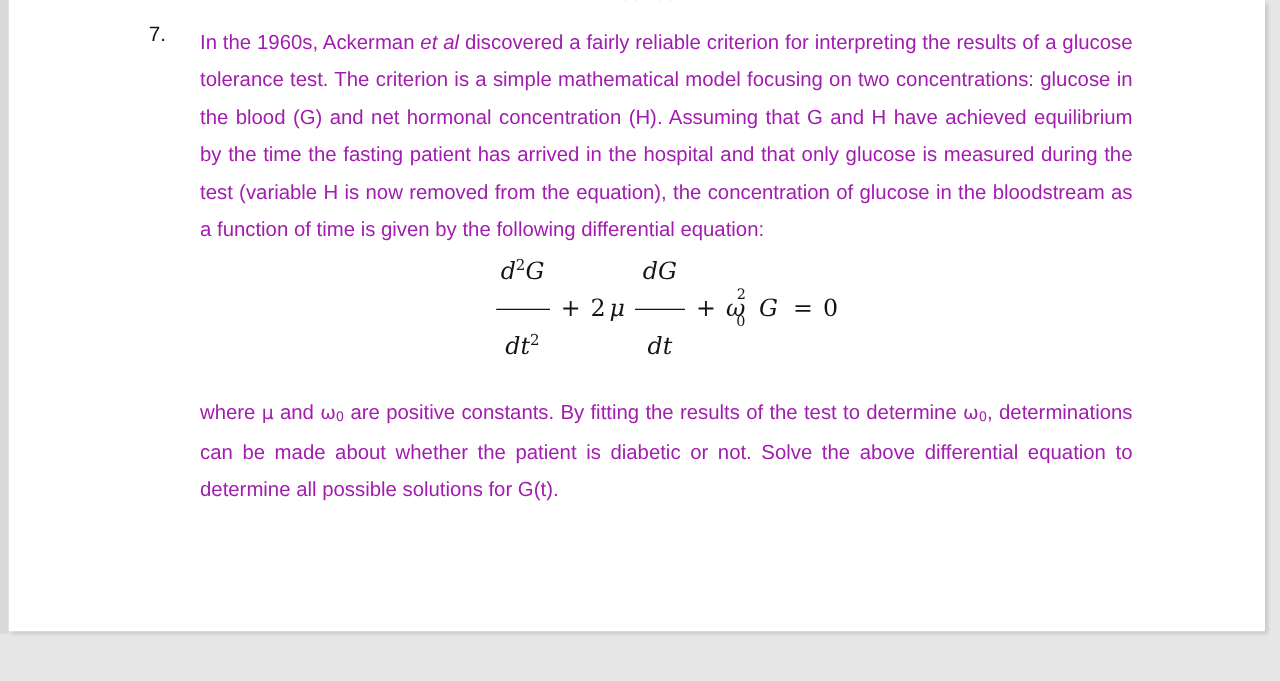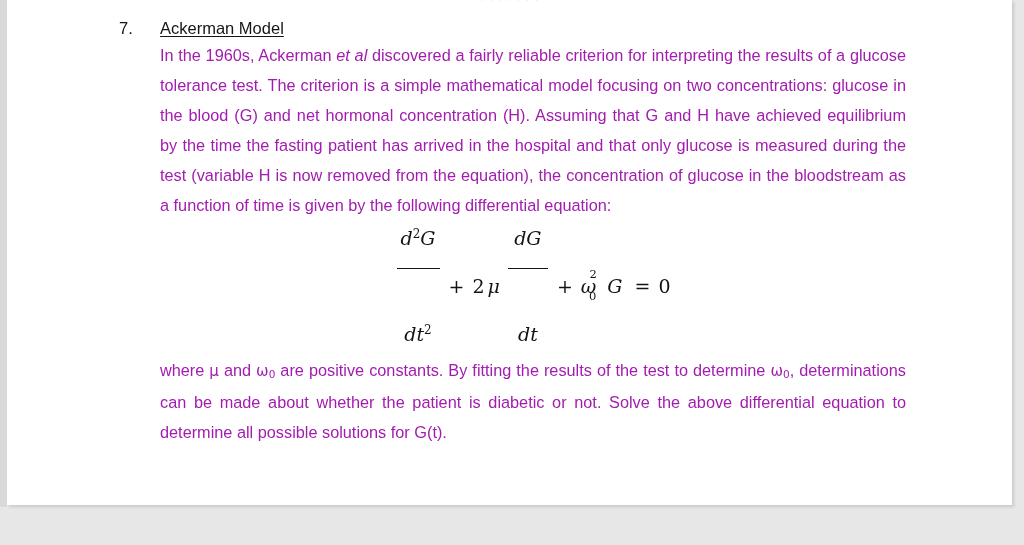--- a/index.html
+++ b/index.html
@@ -102,21 +102,21 @@
     font-size: 16.3px;
     color: #a21caf;
     line-height: 30px;
     text-align: justify;
     margin: 1px 0 0 0;
     width: 746px;
     hyphens: none;
   }
 
   .para.second {
-    margin-top: 11px;
+    margin-top: 28px;
   }
 
   .para em {
     font-style: italic;
   }
 
   
   .gk {
     font-family: "DejaVu Sans", sans-serif;
     font-size: 15px;
@@ -160,21 +160,20 @@
     padding: 0 4px 1px 4px;
   }
   .frac .bar {
     width: 100%;
     min-width: 40px;
     height: 1.4px;
     background: #131313;
   }
   .frac .den {
     padding: 1px 4px 0 4px;
-    margin-top: 36px;
   }
 
   .op {
     font-style: normal;
     font-family: "DejaVu Serif", serif;
     font-size: 19px;
     padding: 0 1px;
   }
 
   .num-lit {
@@ -227,21 +226,20 @@
     <div class="clipped-line">· · · · · · ·</div>
 
     <div class="content">
 
       <div class="problem">
 
         <div class="problem-number">7.</div>
 
         <div class="problem-body">
 
-          <h1 class="heading">Ackerman Model</h1>
 
           <p class="para"><span>In the 1960s, Ackerman </span><em>et al</em><span> discovered a fairly reliable criterion for interpreting the results of a glucose tolerance test. The criterion is a simple mathematical model focusing on two concentrations: glucose in the blood (G) and net hormonal concentration (H). Assuming that G and H have achieved equilibrium by the time the fasting patient has arrived in the hospital and that only glucose is measured during the test (variable H is now removed from the equation), the concentration of glucose in the bloodstream as a function of time is given by the following differential equation:</span></p>
 
           <div class="equation">
             <div class="eq-row">
 
               <span class="frac">
                 <span class="num"><span>d</span><sup class="ex-up">2</sup><span>G</span></span>
                 <span class="bar"></span>
                 <span class="den"><span>dt</span><sup class="ex-up">2</sup></span>

